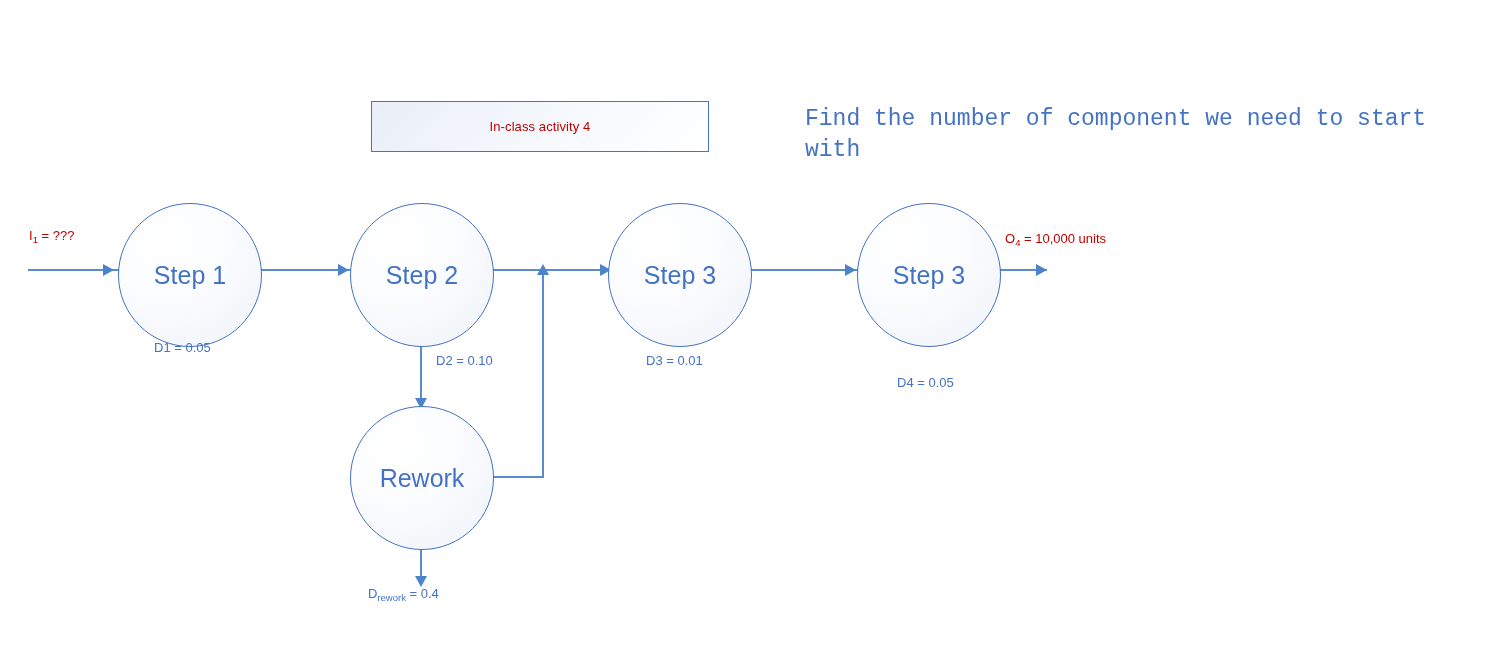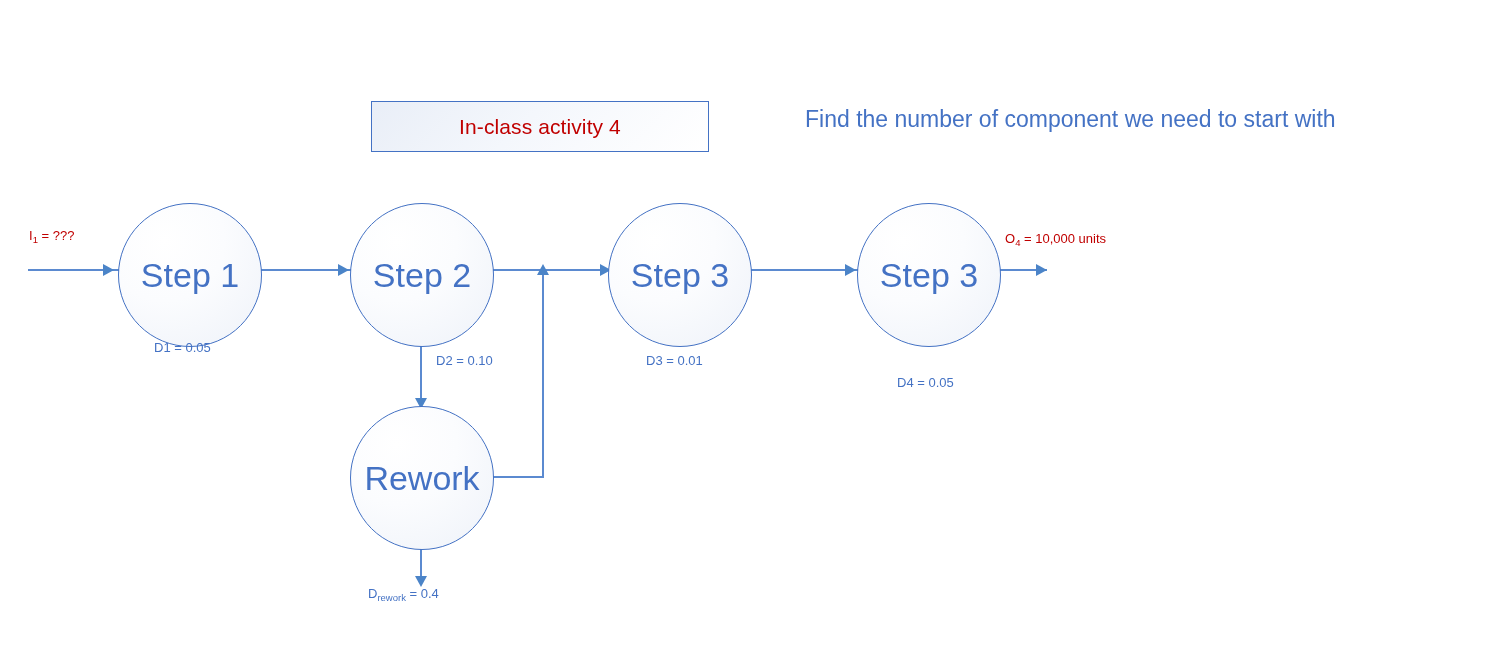--- a/index.html
+++ b/index.html
@@ -24,52 +24,53 @@
     height: 51px;
     box-sizing: border-box;
     border: 1px solid #4472C4;
     background: linear-gradient(135deg, #e9eef7 0%, #f4f7fc 45%, #ffffff 100%);
     display: flex;
     align-items: center;
     justify-content: center;
   }
   #title-box .label {
     color: #C00000;
-    font-size: 21px;
+    font-size: 13px;
     letter-spacing: .1px;
   }
 
   
   #prompt {
     position: absolute;
     left: 805px;
     top: 104px;
     width: 660px;
     color: #4472C4;
     font-size: 23px;
     line-height: 31px;
+    font-family: Liberation Mono, monospace;
   }
   #prompt sub {
     font-size: 13px;
     vertical-align: baseline;
     position: relative;
     top: 4px;
   }
 
   
   .node {
     position: absolute;
     border-radius: 50%;
     border: 1.6px solid #4472C4;
     background: radial-gradient(circle at 32% 26%, #ffffff 0%, #fbfcfe 42%, #eef2f9 100%);
     display: flex;
     align-items: center;
     justify-content: center;
     color: #4472C4;
-    font-size: 34px;
+    font-size: 25px;
     z-index: 3;
   }
 
   
   .hline, .vline {
     position: absolute;
     background: #5B8AD0;
     z-index: 1;
   }
   .hline { height: 2px; }

